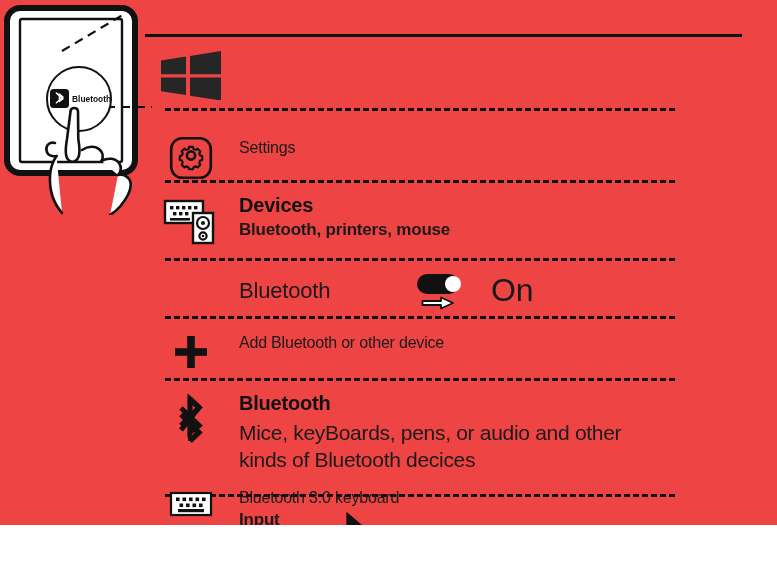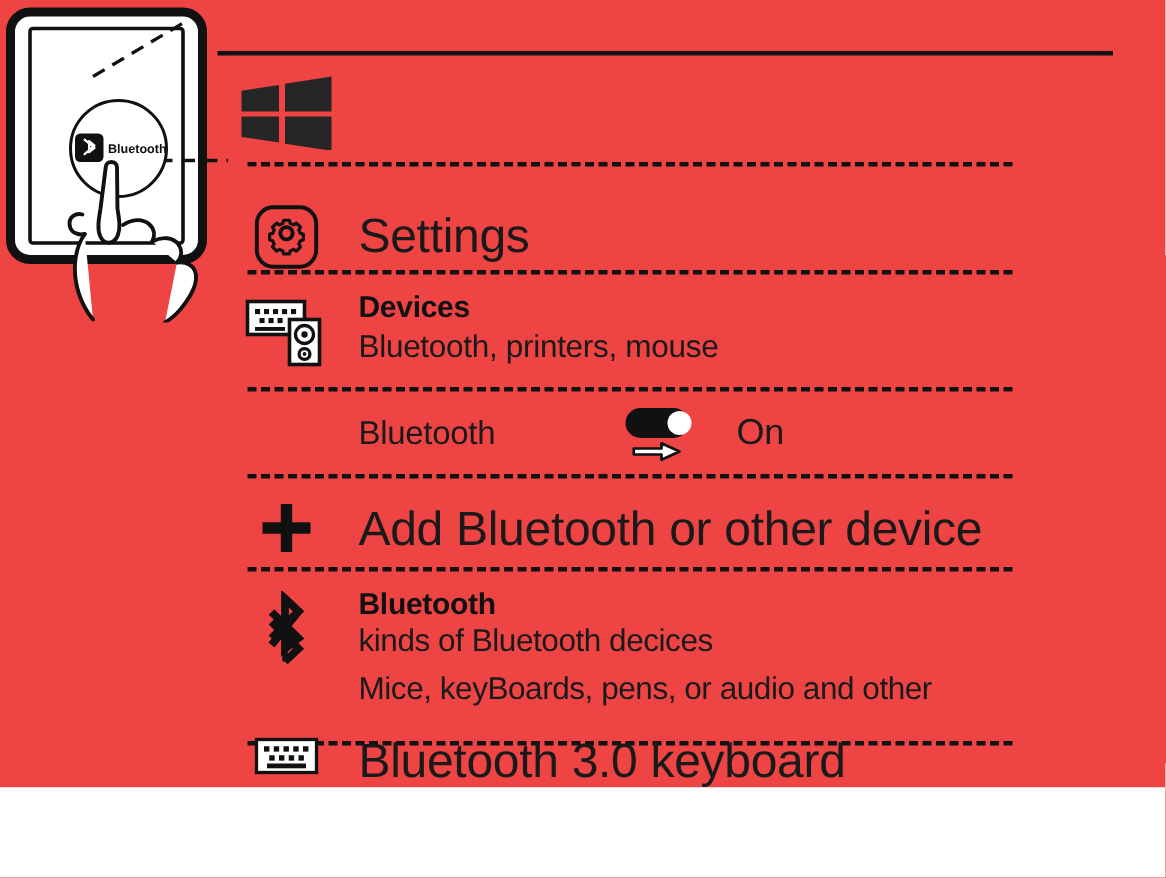--- a/index.html
+++ b/index.html
@@ -84,29 +84,29 @@
   }
 
   .title-bold {
     font-size: 20px;
     font-weight: bold;
     line-height: 1.16;
     letter-spacing: -0.2px;
     color: #111111;
   }
   .title-plain {
-    font-size: 32px;
+    font-size: 16px;
     font-weight: normal;
     line-height: 1.2;
     letter-spacing: -0.2px;
     color: #1a1a1a;
   }
   .subtitle {
-    font-size: 21px;
-    font-weight: normal;
+    font-size: 17px;
+    font-weight: bold;
     line-height: 1.25;
     letter-spacing: -0.2px;
     color: #1a1a1a;
     margin-top: 2px;
   }
   .desc-line {
     font-size: 21px;
     font-weight: normal;
     line-height: 1.26;
     letter-spacing: -0.3px;
@@ -154,21 +154,21 @@
     height: 16px;
     border-radius: 50%;
     background: #ffffff;
   }
   .toggle-arrow {
     position: absolute;
     left: 4px;
     top: 22px;
   }
   .toggle-label {
-    font-size: 24px;
+    font-size: 32px;
     letter-spacing: -0.2px;
     color: #1a1a1a;
   }
   .toggle-name {
     font-size: 22px;
     letter-spacing: -0.2px;
     color: #1a1a1a;
     width: 150px;
   }
 
@@ -367,22 +367,22 @@
       <div class="icon-cell">
         <svg width="36" height="52" viewBox="0 0 36 52">
           <path d="M8 14 L26 31.5 L17 38.5 L17 5 L26 13.5 L8 36" stroke="#111111" stroke-width="5.2" fill="none" stroke-linecap="butt" stroke-linejoin="miter"></path>
           <path d="M17 5 L17 47" stroke="#111111" stroke-width="3.6" fill="none"></path>
           <path d="M17 5 L26 13.5 L8 31.5" stroke="#111111" stroke-width="5.2" fill="none"></path>
           <path d="M17 47 L26 38.5 L8 20.5" stroke="#111111" stroke-width="5.2" fill="none"></path>
         </svg>
       </div>
       <div class="text-cell">
         <div class="title-bold">Bluetooth</div>
+        <div class="desc-line" style="margin-top:5px;">Mice, keyBoards, pens, or audio and other</div>
         <div class="desc-line">kinds of Bluetooth decices</div>
-        <div class="desc-line" style="margin-top:5px;">Mice, keyBoards, pens, or audio and other</div>
       </div>
     </div>
 
     <div class="row-sep" style="top:460px;"></div>
 
     <div class="row" id="kb-row">
       <div class="icon-cell">
         <svg width="44" height="28" viewBox="0 0 44 28">
           <rect x="2" y="3" width="40" height="22" stroke="#111111" stroke-width="2.2" fill="#ffffff"></rect>
           <rect x="7" y="7.5" width="3.6" height="3.6" fill="#111111"></rect>

